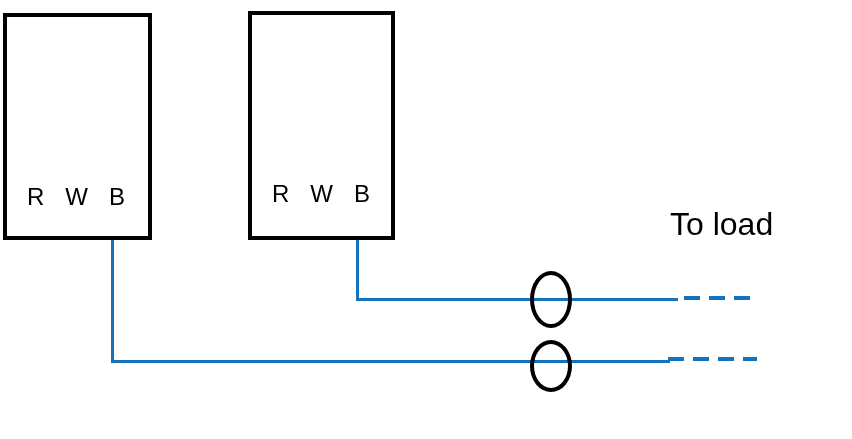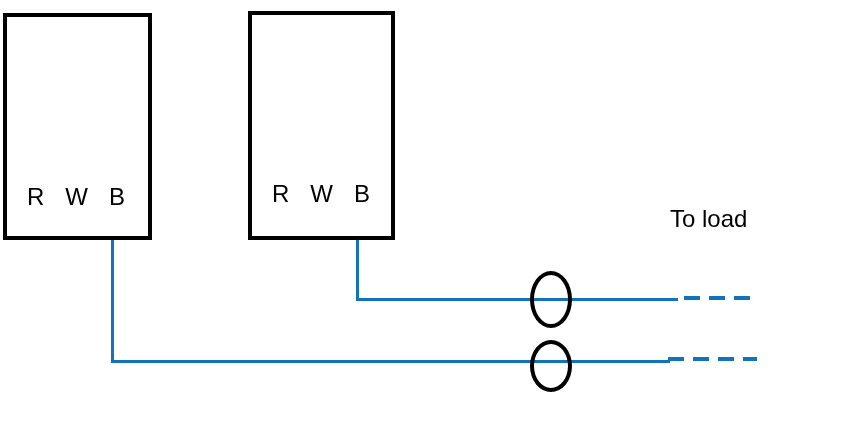--- a/index.html
+++ b/index.html
@@ -60,21 +60,21 @@
     border-radius: 50%;
     background: transparent;
     z-index: 2;
   }
   .loop.upper { left: 530px; top: 271px; width: 42px; height: 57px; }
   .loop.lower { left: 530px; top: 340px; width: 42px; height: 52px; }
   .to-load {
     position: absolute;
     left: 670px;
     top: 205px;
-    font-size: 24px;
+    font-size: 32px;
     line-height: 1.2;
     white-space: nowrap;
   }
 
   
   .wire-v.from-box2 { left: 356px; top: 240px; height: 60px; }
   .wire-h.upper     { left: 356px; top: 298px; width: 322px; }
   .wire-dash.upper  { left: 684px; top: 296px; width: 72px; }
 
   .wire-v.from-box1 { left: 111px; top: 240px; height: 122px; }

